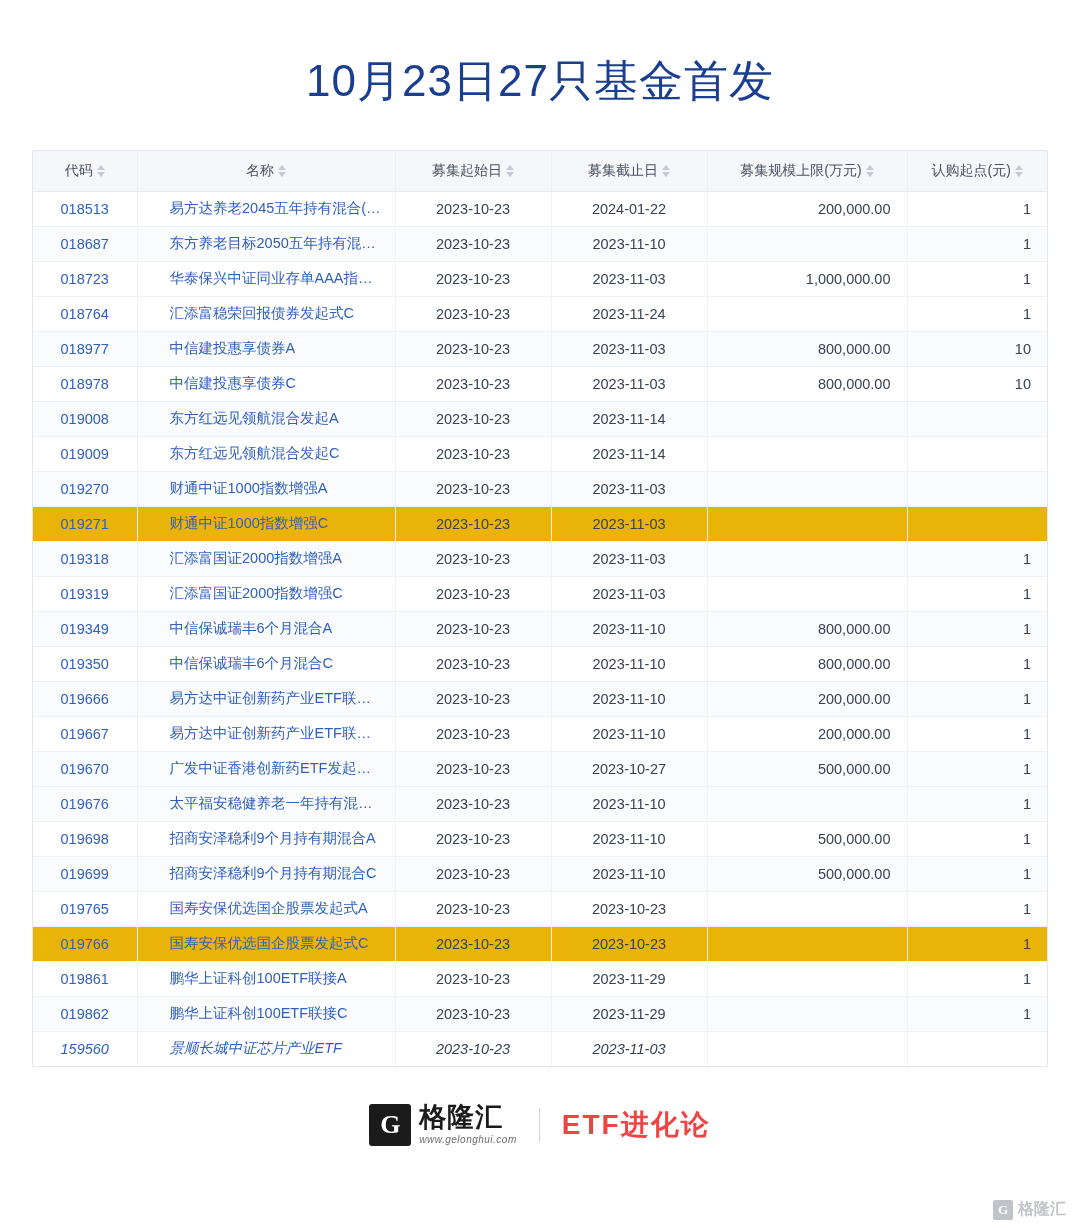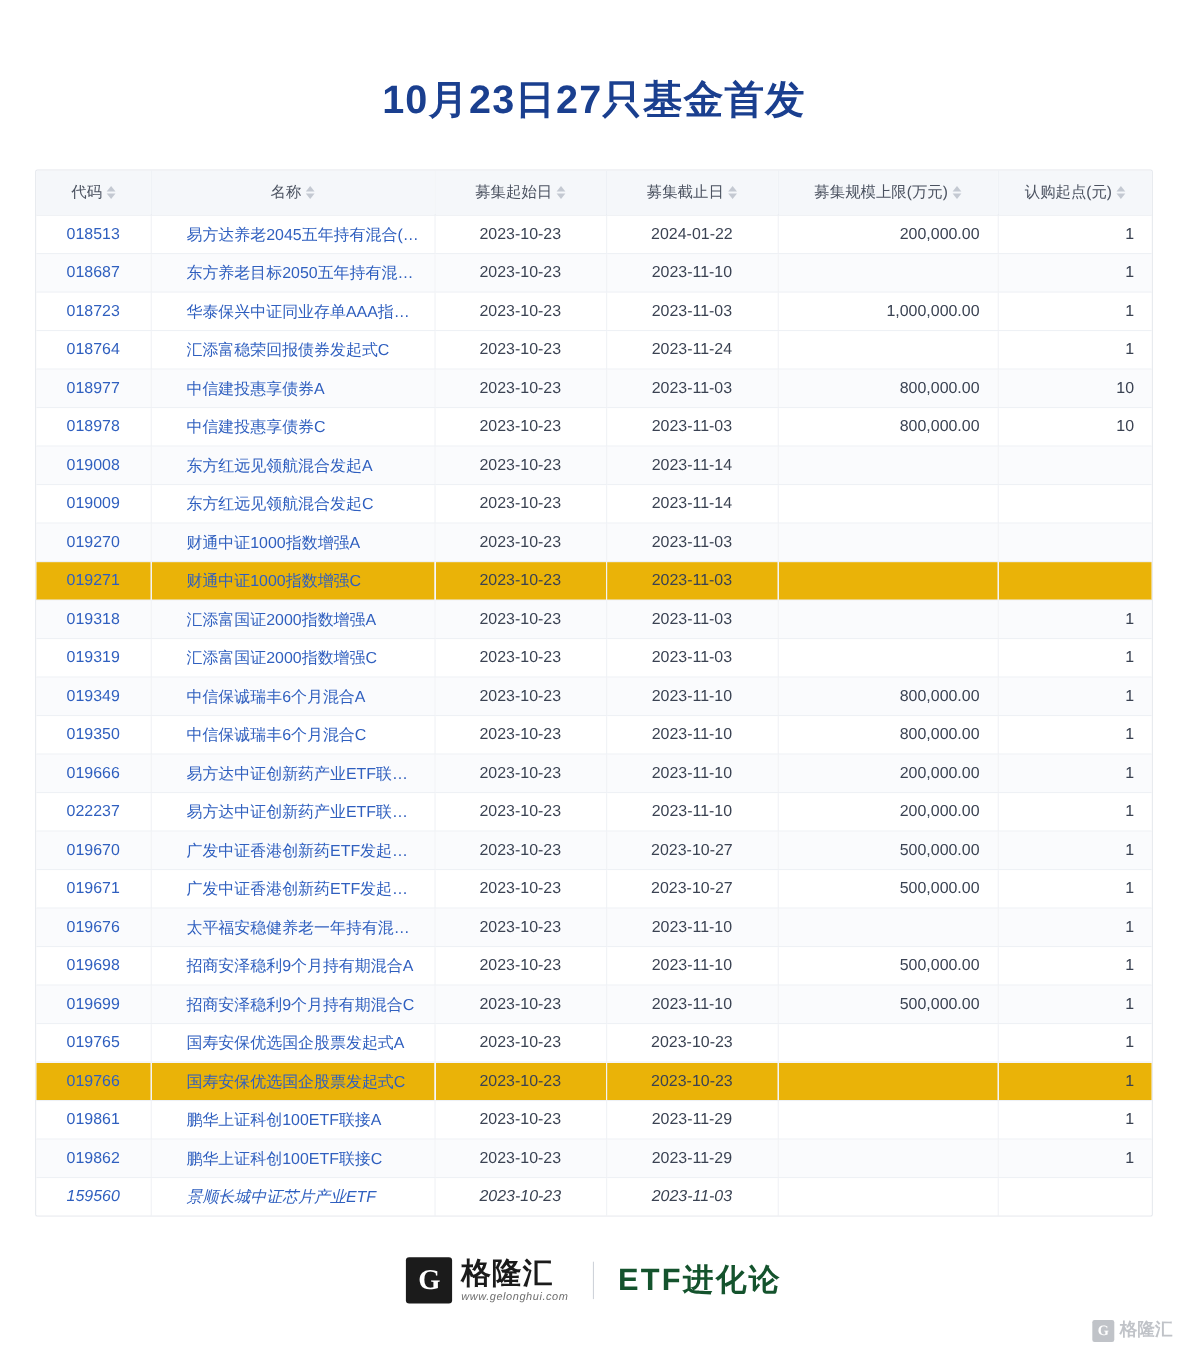--- a/index.html
+++ b/index.html
@@ -16,25 +16,25 @@
     overflow: hidden;
   }
   .page {
     width: 1080px;
     height: 1230px;
     position: relative;
     background: #ffffff;
   }
   .title {
     text-align: center;
-    font-size: 36px;
-    font-weight: bold;
+    font-size: 44px;
+    font-weight: normal;
     color: #1a3f8f;
     letter-spacing: 1px;
-    padding-top: 69px;
+    padding-top: 55px;
     padding-bottom: 0;
     line-height: 1.2;
   }
   .table-wrap {
     margin: 42px 32px 0 32px;
     border: 1px solid #e3e6ec;
     border-radius: 2px;
     overflow: hidden;
     background: #ffffff;
   }
@@ -154,21 +154,21 @@
     font-style: italic;
   }
   .divider-v {
     width: 1px;
     height: 34px;
     background: #cfd3da;
   }
   .series-title {
     font-size: 28px;
     font-weight: bold;
-    color: #14532d;
+    color: #ef4444;
     letter-spacing: 2px;
   }
   .watermark {
     position: absolute;
     right: 14px;
     bottom: 10px;
     display: flex;
     align-items: center;
     gap: 5px;
     opacity: 0.55;
@@ -381,37 +381,29 @@
           </tr>
           <tr class="even">
             <td class="c-code">019666</td>
             <td class="c-name">易方达中证创新药产业ETF联接...</td>
             <td class="c-date">2023-10-23</td>
             <td class="c-date">2023-11-10</td>
             <td class="c-num">200,000.00</td>
             <td class="c-num">1</td>
           </tr>
           <tr class="odd">
-            <td class="c-code">022237</td>
+            <td class="c-code">019667</td>
             <td class="c-name">易方达中证创新药产业ETF联接...</td>
             <td class="c-date">2023-10-23</td>
             <td class="c-date">2023-11-10</td>
             <td class="c-num">200,000.00</td>
             <td class="c-num">1</td>
           </tr>
           <tr class="even">
             <td class="c-code">019670</td>
-            <td class="c-name">广发中证香港创新药ETF发起式...</td>
-            <td class="c-date">2023-10-23</td>
-            <td class="c-date">2023-10-27</td>
-            <td class="c-num">500,000.00</td>
-            <td class="c-num">1</td>
-          </tr>
-          <tr class="odd">
-            <td class="c-code">019671</td>
             <td class="c-name">广发中证香港创新药ETF发起式...</td>
             <td class="c-date">2023-10-23</td>
             <td class="c-date">2023-10-27</td>
             <td class="c-num">500,000.00</td>
             <td class="c-num">1</td>
           </tr>
           <tr class="even">
             <td class="c-code">019676</td>
             <td class="c-name">太平福安稳健养老一年持有混合(...</td>
             <td class="c-date">2023-10-23</td>

